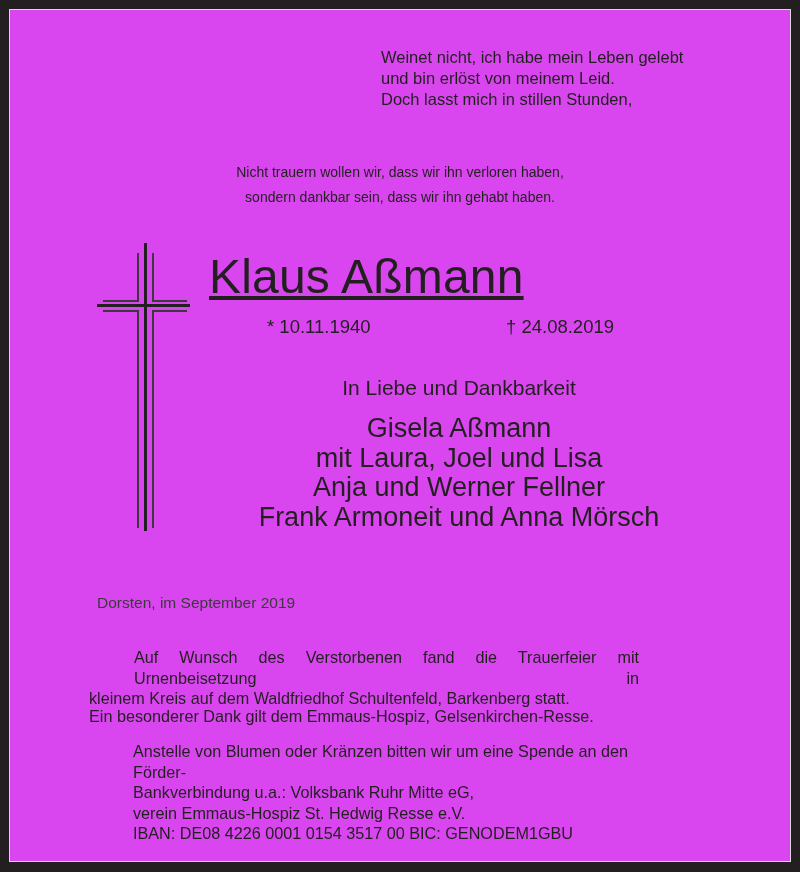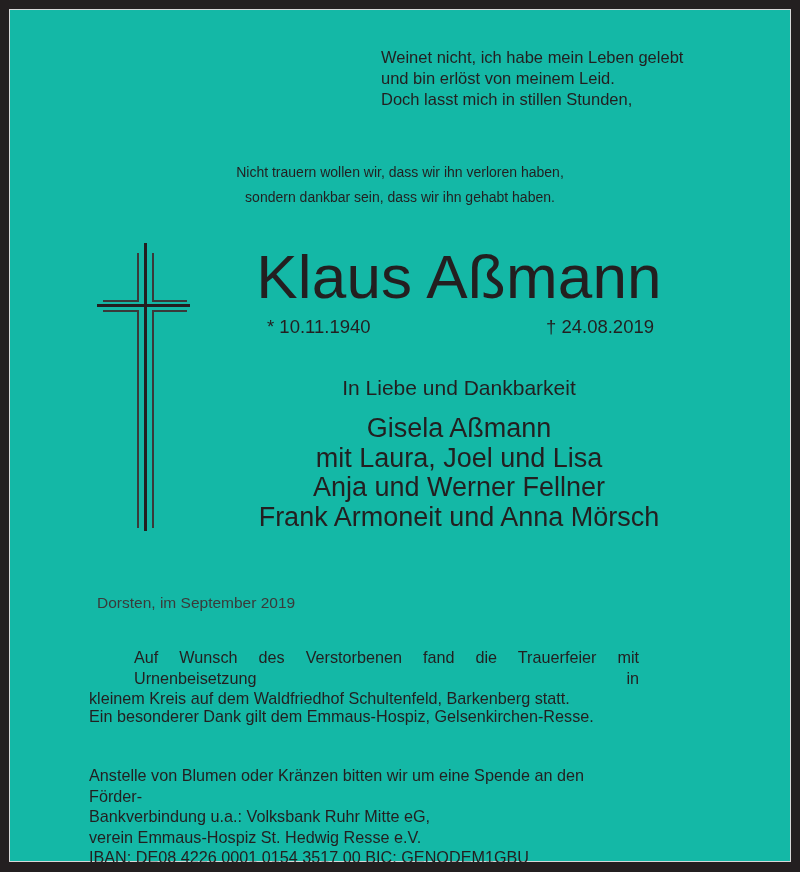--- a/index.html
+++ b/index.html
@@ -8,51 +8,52 @@
       background: #231f20;
       position: relative;
       overflow: hidden;
       font-family: "Liberation Sans", sans-serif;
       color: #231f20;
     }
     .page {
       position: absolute;
       left: 9px; top: 9px;
       width: 782px; height: 853px;
-      background: #14b8a6;
+      background: #d946ef;
       box-shadow: inset 0 0 0 1px #d8d8d8;
     }
     .poem {
       position: absolute;
       left: 372px; top: 38px;
       font-size: 16.5px; line-height: 21px;
       color: #231f20;
     }
     .poem div { white-space: nowrap; }
     .quote {
       position: absolute;
       left: 0; width: 782px; top: 151px;
       text-align: center;
       font-size: 14px; line-height: 25px;
     }
     .cross { position: absolute; left: 0; top: 0; }
     .name {
       position: absolute;
       left: 200px; width: 500px; top: 240px;
-      text-align: center;
-      font-size: 62px; line-height: 56px;
+      text-align: left;
+      font-size: 48px; line-height: 56px;
       letter-spacing: 0.2px;
+      text-decoration: underline;
     }
     .born {
       position: absolute; left: 258px; top: 306px;
       font-size: 18.5px; line-height: 24px;
     }
     .died {
       position: absolute; left: 497px; top: 306px;
-      font-size: 18.5px; line-height: 24px; margin-left: 40px;
+      font-size: 18.5px; line-height: 24px;
     }
     .thanks {
       position: absolute;
       left: 150px; width: 600px; top: 365px;
       text-align: center;
       font-size: 21px; line-height: 28px;
     }
     .family {
       position: absolute;
       left: 150px; width: 600px; top: 405px;
@@ -66,21 +67,21 @@
       color: #3a3a3a;
       font-weight: 300;
     }
     .body-text {
       position: absolute;
       left: 80px; width: 550px;
       font-size: 16.2px; line-height: 20.5px;
     }
     .p1 { top: 638px; text-align: justify; text-align-last: left; }
     .p2 { top: 697px; }
-    .p3 { top: 756px; }
+    .p3 { top: 732px; margin-left: 44px; }
     .p1 div.just { text-align: justify; text-align-last: justify; margin-left: 45px; }
   </style>
 </head>
 <body>
 
 <div class="page">
 
   <div class="poem">
     <div>Weinet nicht, ich habe mein Leben gelebt</div>
     <div>und bin erlöst von meinem Leid.</div>

